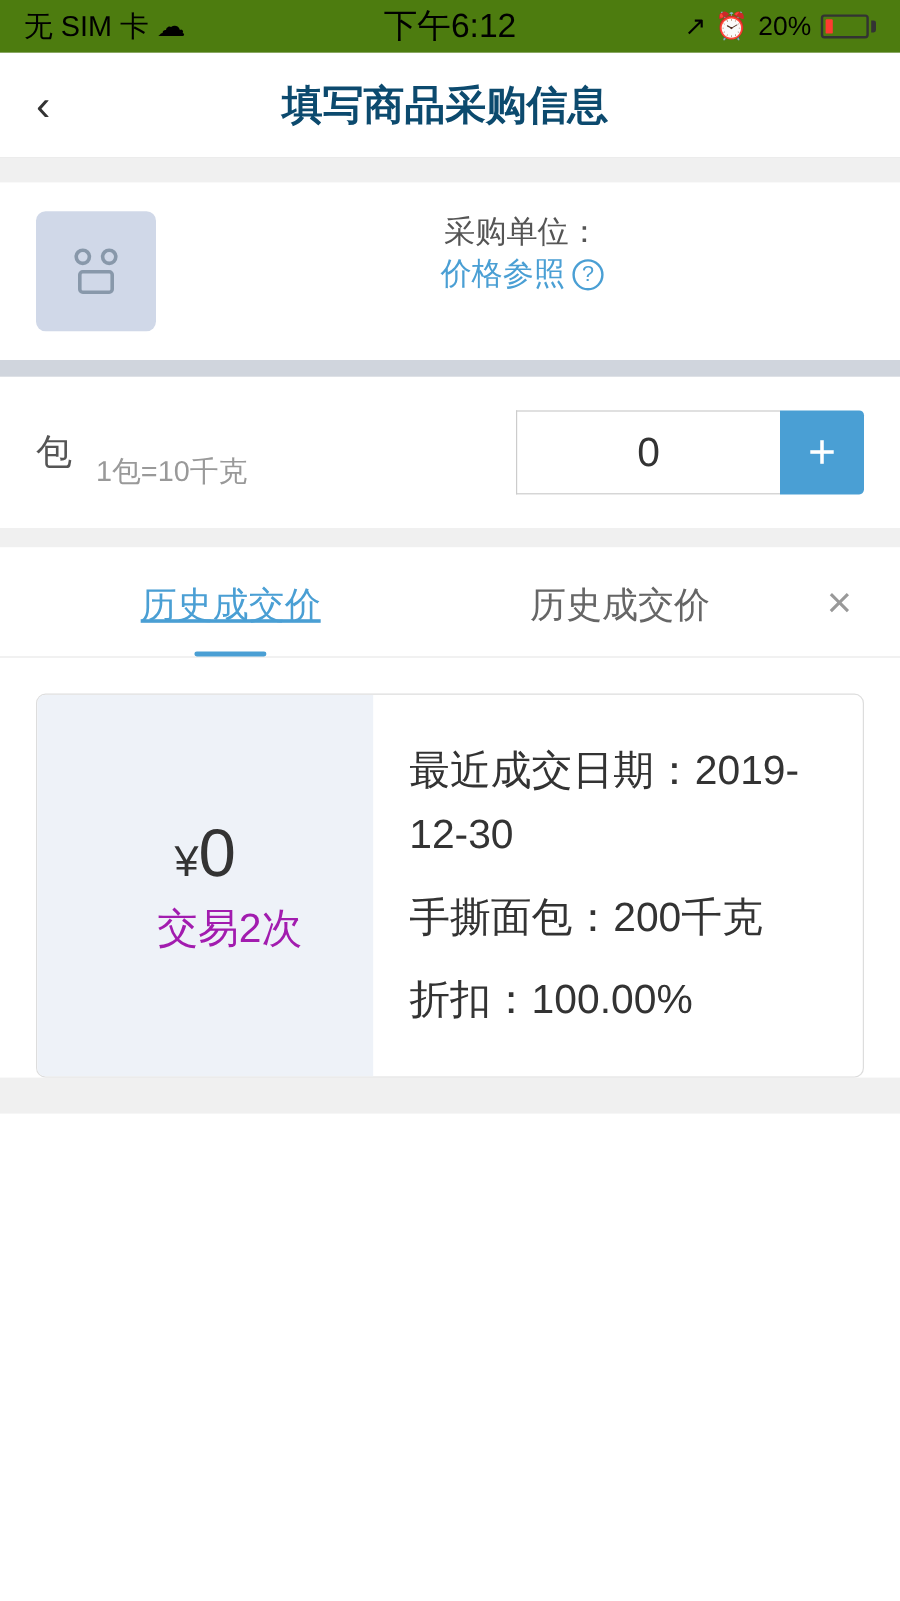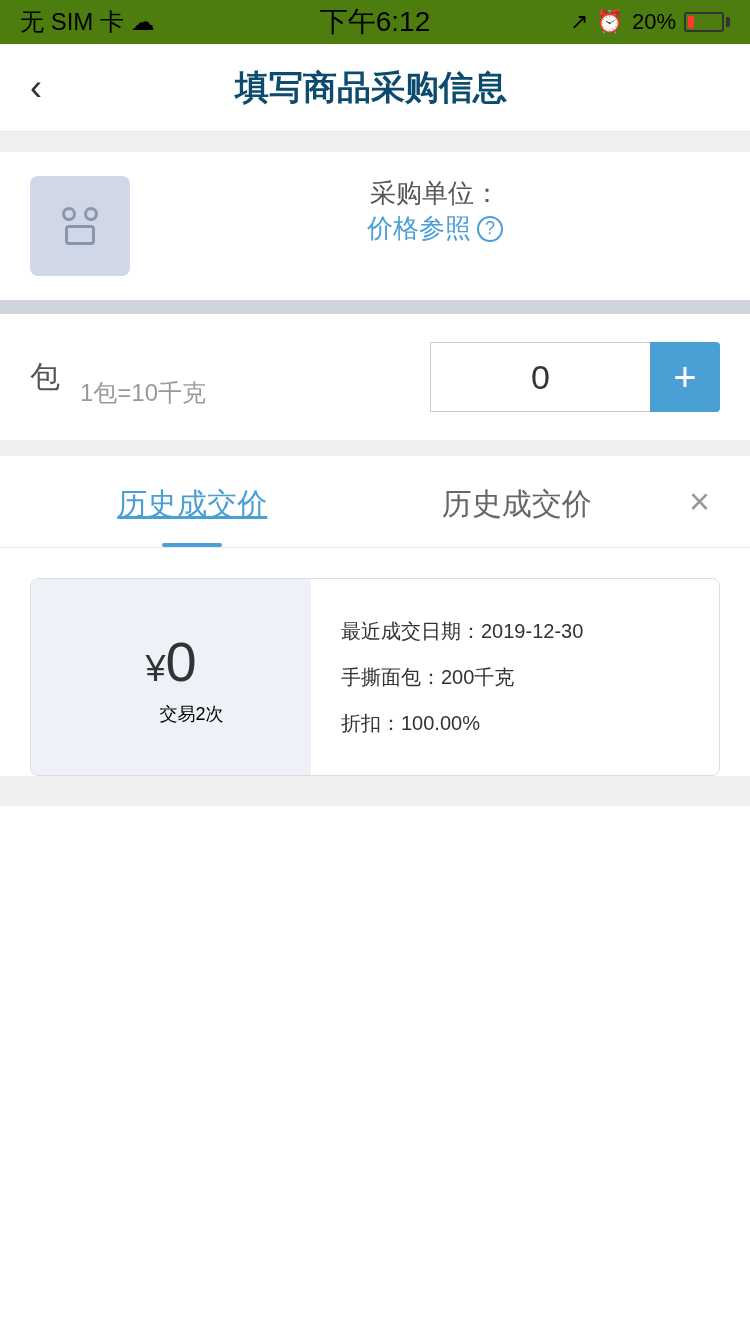--- a/index.html
+++ b/index.html
@@ -332,35 +332,35 @@
     }
     .price-amount {
       font-size: 56px;
       font-weight: 500;
       color: #333;
     }
     .price-yen {
       font-size: 36px;
     }
     .price-transaction {
-      font-size: 18px;
-      color: #000000;
+      font-size: 34px;
+      color: #a21caf;
       margin-top: 8px;
       margin-left: 41px;
     }
     .price-card-right {
       flex: 1;
       padding: 36px 30px;
       display: flex;
       flex-direction: column;
       justify-content: center;
       gap: 14px;
     }
     .price-detail-row {
-      font-size: 20px;
+      font-size: 34px;
       color: #333;
       line-height: 1.6;
     }
 
     
     .bottom-area {
       background: #fff;
       flex: 1;
       min-height: 600px;
     }

